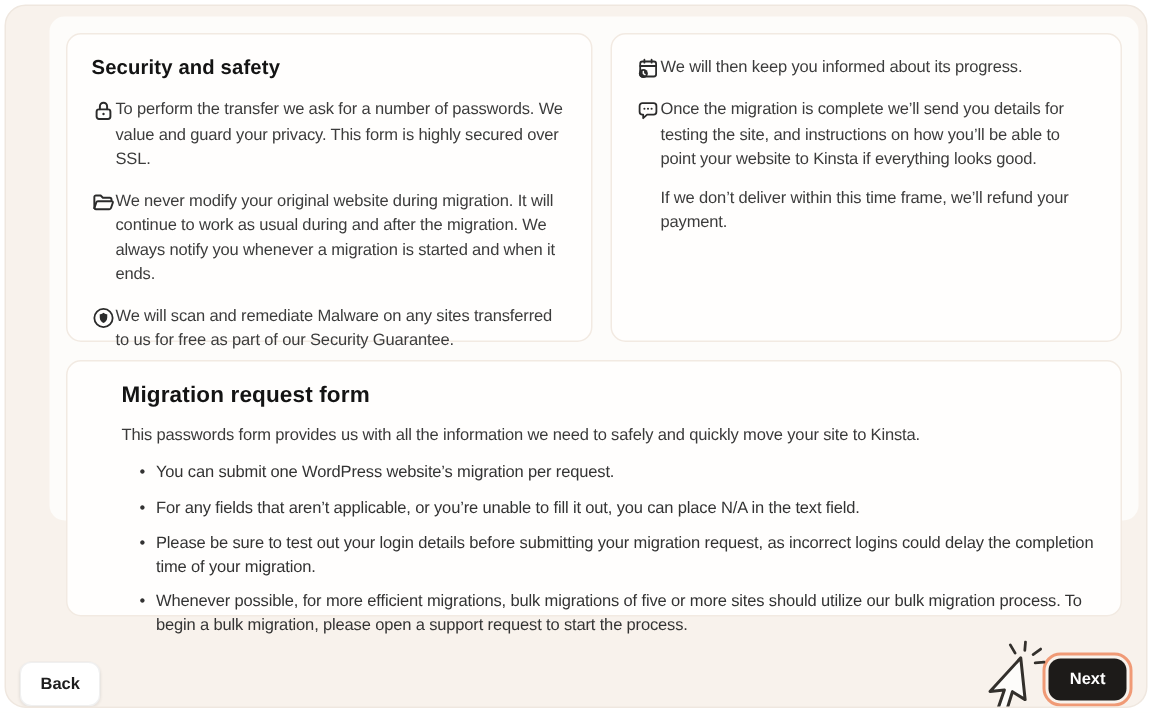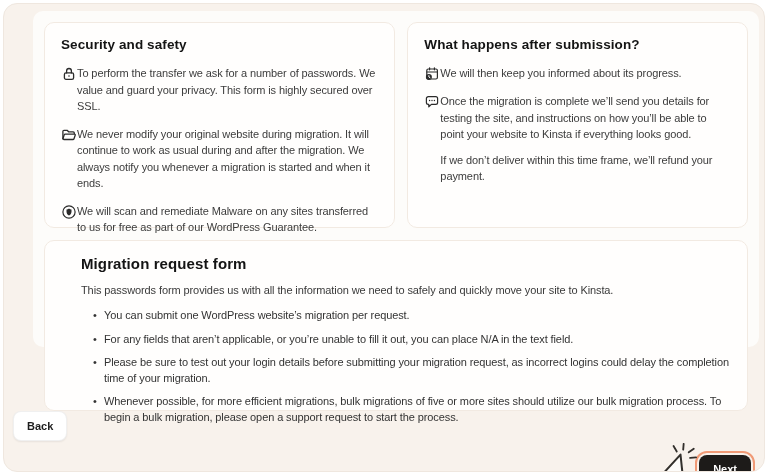--- a/index.html
+++ b/index.html
@@ -57,22 +57,22 @@
     position: relative; padding-left: 11px;
     font-size: 11px; color: #333333; letter-spacing: -0.1px;
     line-height: 15.5px; margin-bottom: 8px;
   }
   .bullets li::before {
     content: "•"; position: absolute; left: 0; top: 0;
     color: #333333; font-size: 11px;
   }
 
   .footer {
-    position: absolute; left: 0; right: 0; bottom: 12px; height: 48px;
-    display: flex; align-items: flex-start; justify-content: space-between;
+    position: absolute; left: 0; right: 0; bottom: 0; height: 48px;
+    display: flex; align-items: flex-end; justify-content: space-between;
     padding: 0 9px;
   }
   .btn {
     font-family: "Liberation Sans", sans-serif;
     font-size: 11px; font-weight: 700;
     border-radius: 8px; cursor: pointer;
   }
   .back-btn {
     background: #ffffff; color: #1d1d1d;
     border: 1px solid rgba(0,0,0,0.06);
@@ -128,27 +128,26 @@
         </div>
 
         <div class="item">
           <span class="icon">
             <svg viewBox="0 0 16 16" fill="none" stroke="currentColor" stroke-width="1.2" stroke-linecap="round" stroke-linejoin="round">
               <circle cx="8" cy="8" r="6.1"></circle>
               <path d="M8 4.5 c1 0.8 1.9 1 2.5 1 v2.2 c0 2-1.3 3.2-2.5 3.7 C6.8 10.9 5.5 9.7 5.5 7.7 V5.5 c0.6 0 1.5-0.2 2.5-1 Z" fill="currentColor" stroke="none"></path>
             </svg>
           </span>
           <div class="item-text">
-            <p>We will scan and remediate Malware on any sites transferred to us for free as part of our WordPress Guarantee.</p>
+            <p>We will scan and remediate Malware on any sites transferred to us for free as part of our Security Guarantee.</p>
           </div>
         </div>
       </div>
 
       <div class="card top-card right-card">
-        <div class="card-title">What happens after submission?</div>
 
         <div class="item">
           <span class="icon">
             <svg viewBox="0 0 16 16" fill="none" stroke="currentColor" stroke-width="1.2" stroke-linecap="round" stroke-linejoin="round">
               <rect x="2.8" y="3" width="10.6" height="10" rx="1.5"></rect>
               <path d="M5.6 1.8 V3.8 M10.4 1.8 V3.8 M2.8 6 H13.4"></path>
               <circle cx="4.9" cy="11" r="3" fill="currentColor" stroke="none"></circle>
               <path d="M4.9 9.6 V11 l1.1 0.7" stroke="#fffefd" stroke-width="1"></path>
             </svg>
           </span>

